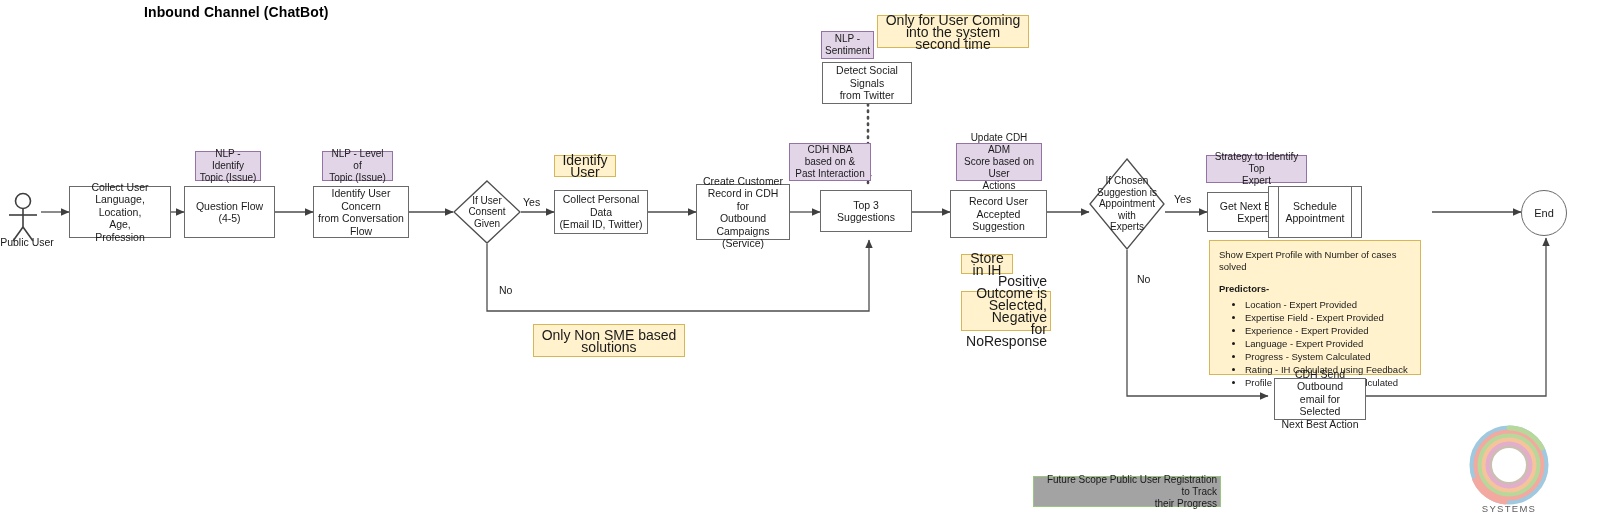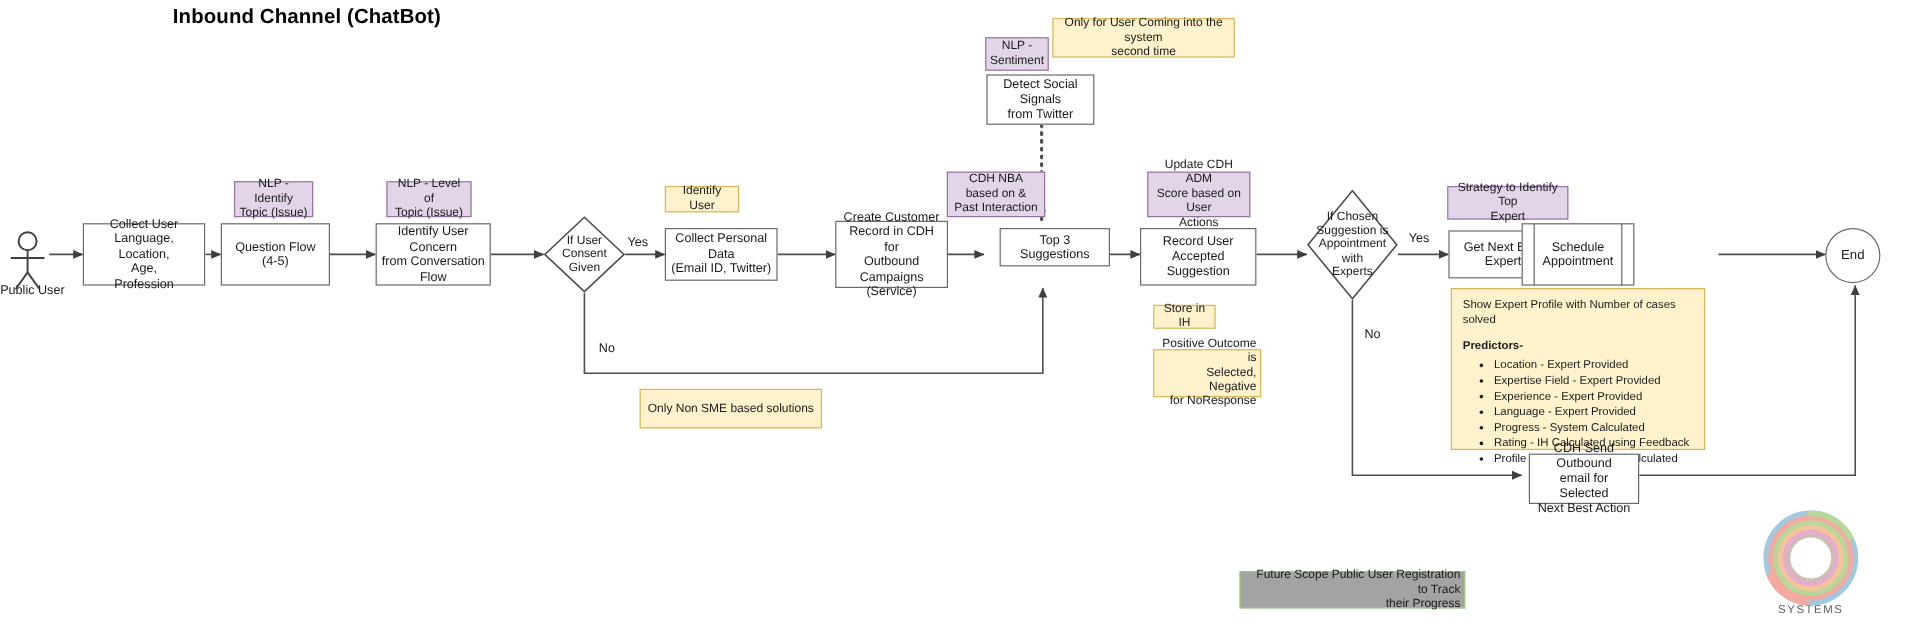--- a/index.html
+++ b/index.html
@@ -81,21 +81,21 @@
     border-radius: 0;
     font-size: 10px;
     line-height: 12px;
     color: #1a1a1a;
     padding: 2px 3px;
   }
   .note-yellow {
     background: #fff2cc;
     border: 1px solid #d6b656;
     border-radius: 0;
-    font-size: 10px;
+    font-size: 14px;
     line-height: 12px;
     color: #1a1a1a;
     padding: 2px 3px;
   }
   .note-green {
     background: #a3a3a3;
     border: 1px solid #9ac77f;
     border-radius: 0;
     font-size: 10px;
     line-height: 12px;
@@ -107,21 +107,21 @@
     position: absolute;
     font-size: 10.5px;
     color: #1a1a1a;
     z-index: 4;
     background: transparent;
   }
   #title {
     position: absolute;
     left: 144px;
     top: 4px;
-    font-size: 17px;
+    font-size: 14px;
     font-weight: bold;
     color: #000000;
     letter-spacing: 0.1px;
   }
   #actor-label {
     position: absolute;
     left: 0px;
     top: 236px;
     width: 54px;
     text-align: center;
@@ -313,21 +313,21 @@
   </div>
 
   <div class="node proc" style="left:554px; top:190px; width:94px; height:44px;">Collect Personal Data
 (Email ID, Twitter)</div>
 
   <div class="node proc" style="left:696px; top:184px; width:94px; height:56px;">Create Customer
 Record in CDH for
 Outbound Campaigns
 (Service)</div>
 
-  <div class="node proc" style="left:820px; top:190px; width:92px; height:32px;margin-left:13px;">Top 3 Suggestions</div>
+  <div class="node proc" style="left:820px; top:190px; width:92px; height:42px;">Top 3 Suggestions</div>
 
   <div class="node proc" style="left:822px; top:62px; width:90px; height:42px;">Detect Social Signals
 from Twitter</div>
 
   <div class="node proc" style="left:950px; top:190px; width:97px; height:48px;">Record User
 Accepted Suggestion</div>
 
   <div class="node decision" style="left:1089px; top:158px; width:76px; height:92px;">
     <svg class="dia" viewBox="0 0 76 92" preserveAspectRatio="none">
       <polygon points="38,1 75,46 38,91 1,46" fill="#ffffff" stroke="#4d4d4d" stroke-width="1.3"></polygon>

